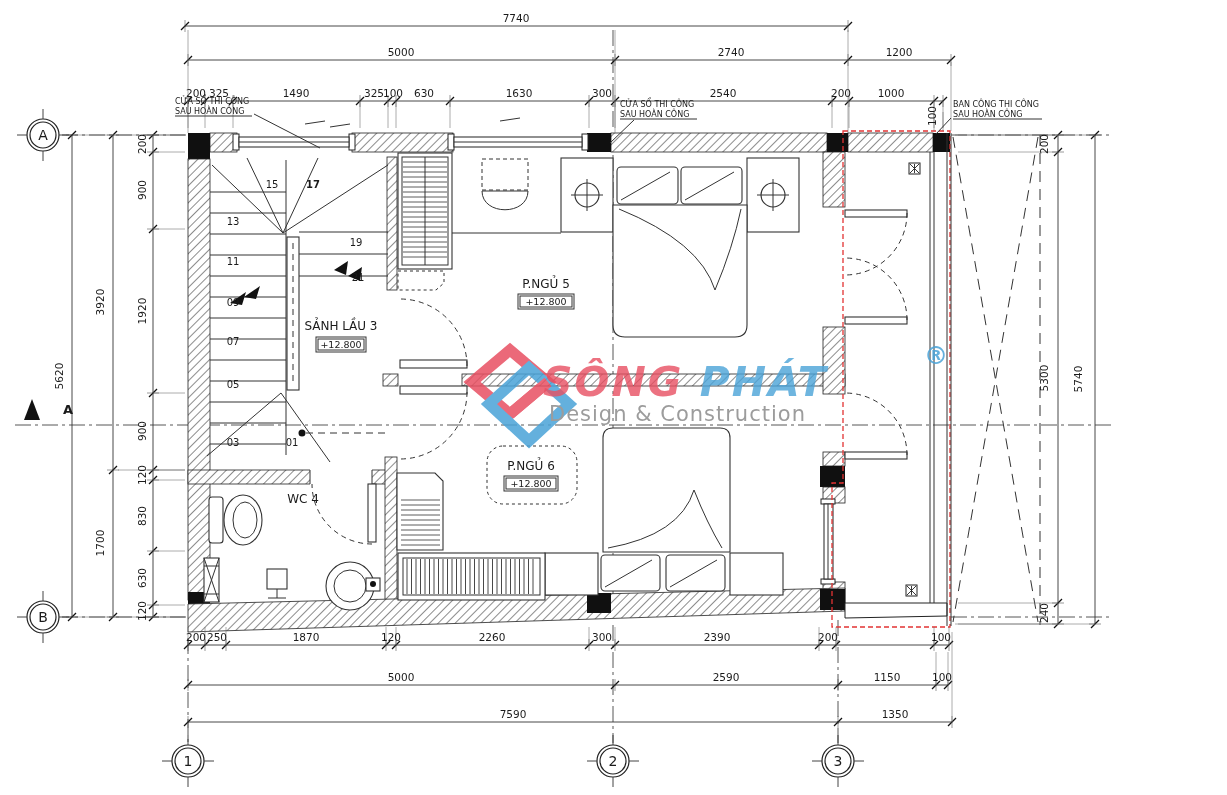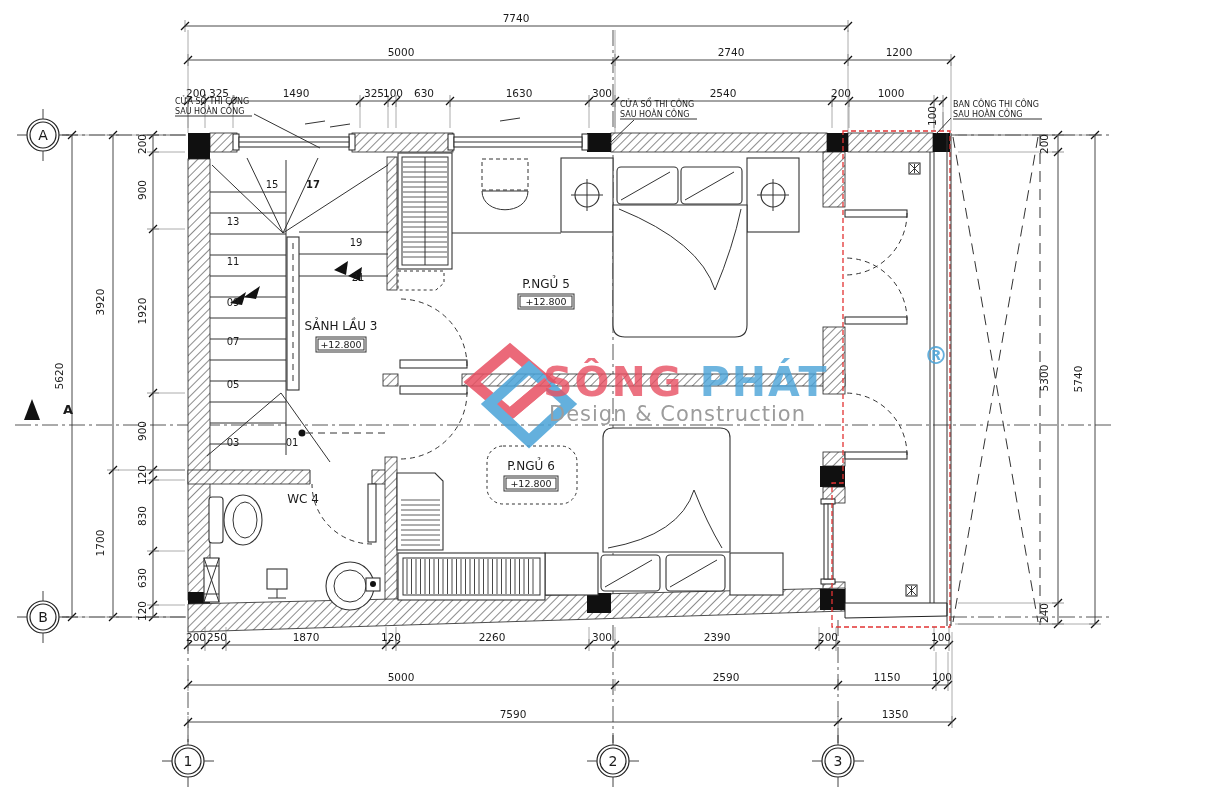--- a/index.html
+++ b/index.html
@@ -17,21 +17,21 @@
   .blk{fill:#101010;stroke:none;}
   .thin{stroke:#333;stroke-width:1;fill:none;}
   .furn{stroke:#333;stroke-width:1.1;fill:#fff;}
   .nofill{fill:none;}
   .dash{stroke-dasharray:5 4;}
   .ddot{stroke:#444;stroke-width:0.9;fill:none;stroke-dasharray:16 4 3 4;}
   .ldash{stroke:#333;stroke-width:1;fill:none;stroke-dasharray:11 7;}
   .red{stroke:#e23333;stroke-width:1.3;fill:none;stroke-dasharray:5 3;}
   .winln{stroke:#222;stroke-width:1;fill:#fff;}
   #logo-text{position:absolute;left:543px;top:358px;font-size:41px;font-weight:bold;
-             letter-spacing:2px;white-space:nowrap;}
+             font-style:italic;letter-spacing:2px;white-space:nowrap;}
   #logo-reg{position:absolute;left:924px;top:342px;font-size:24px;font-weight:bold;}
   #logo-tag{position:absolute;left:549px;top:402px;font-size:21px;letter-spacing:1px;}
 </style>
 </head>
 <body>
 
 <div id="stage">
 <svg id="plan" width="1227" height="795" viewBox="0 0 1227 795">
   <defs>
     <pattern id="hatch" width="6" height="6" patternUnits="userSpaceOnUse" patternTransform="rotate(45)">

